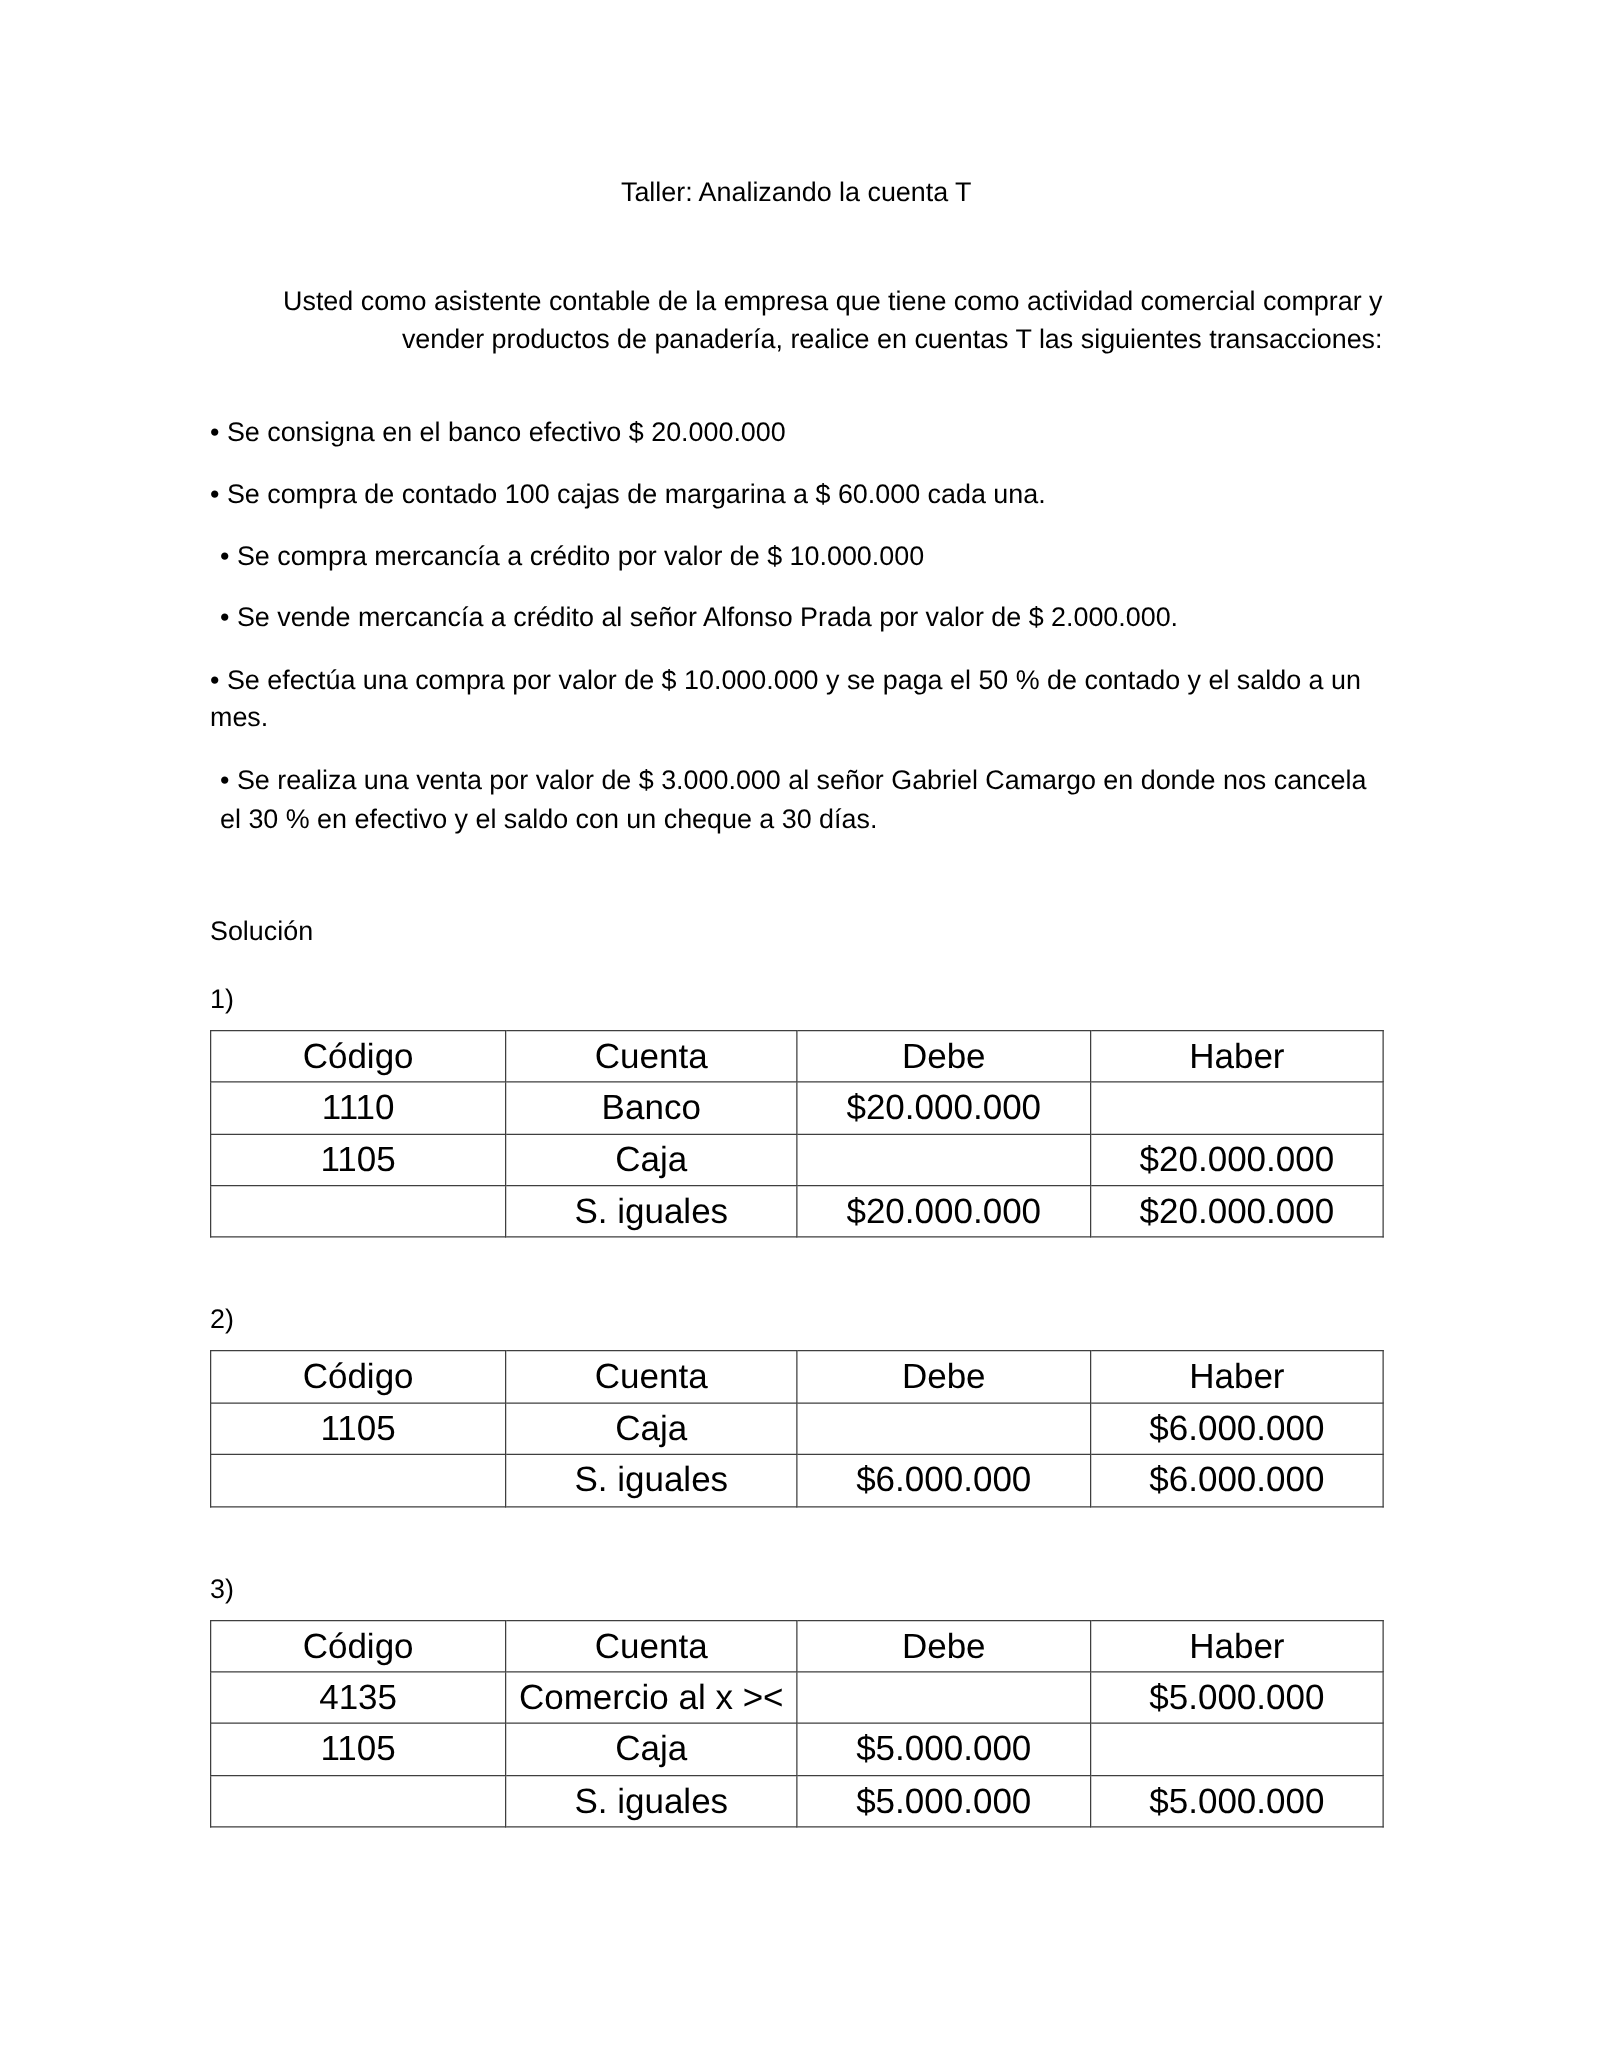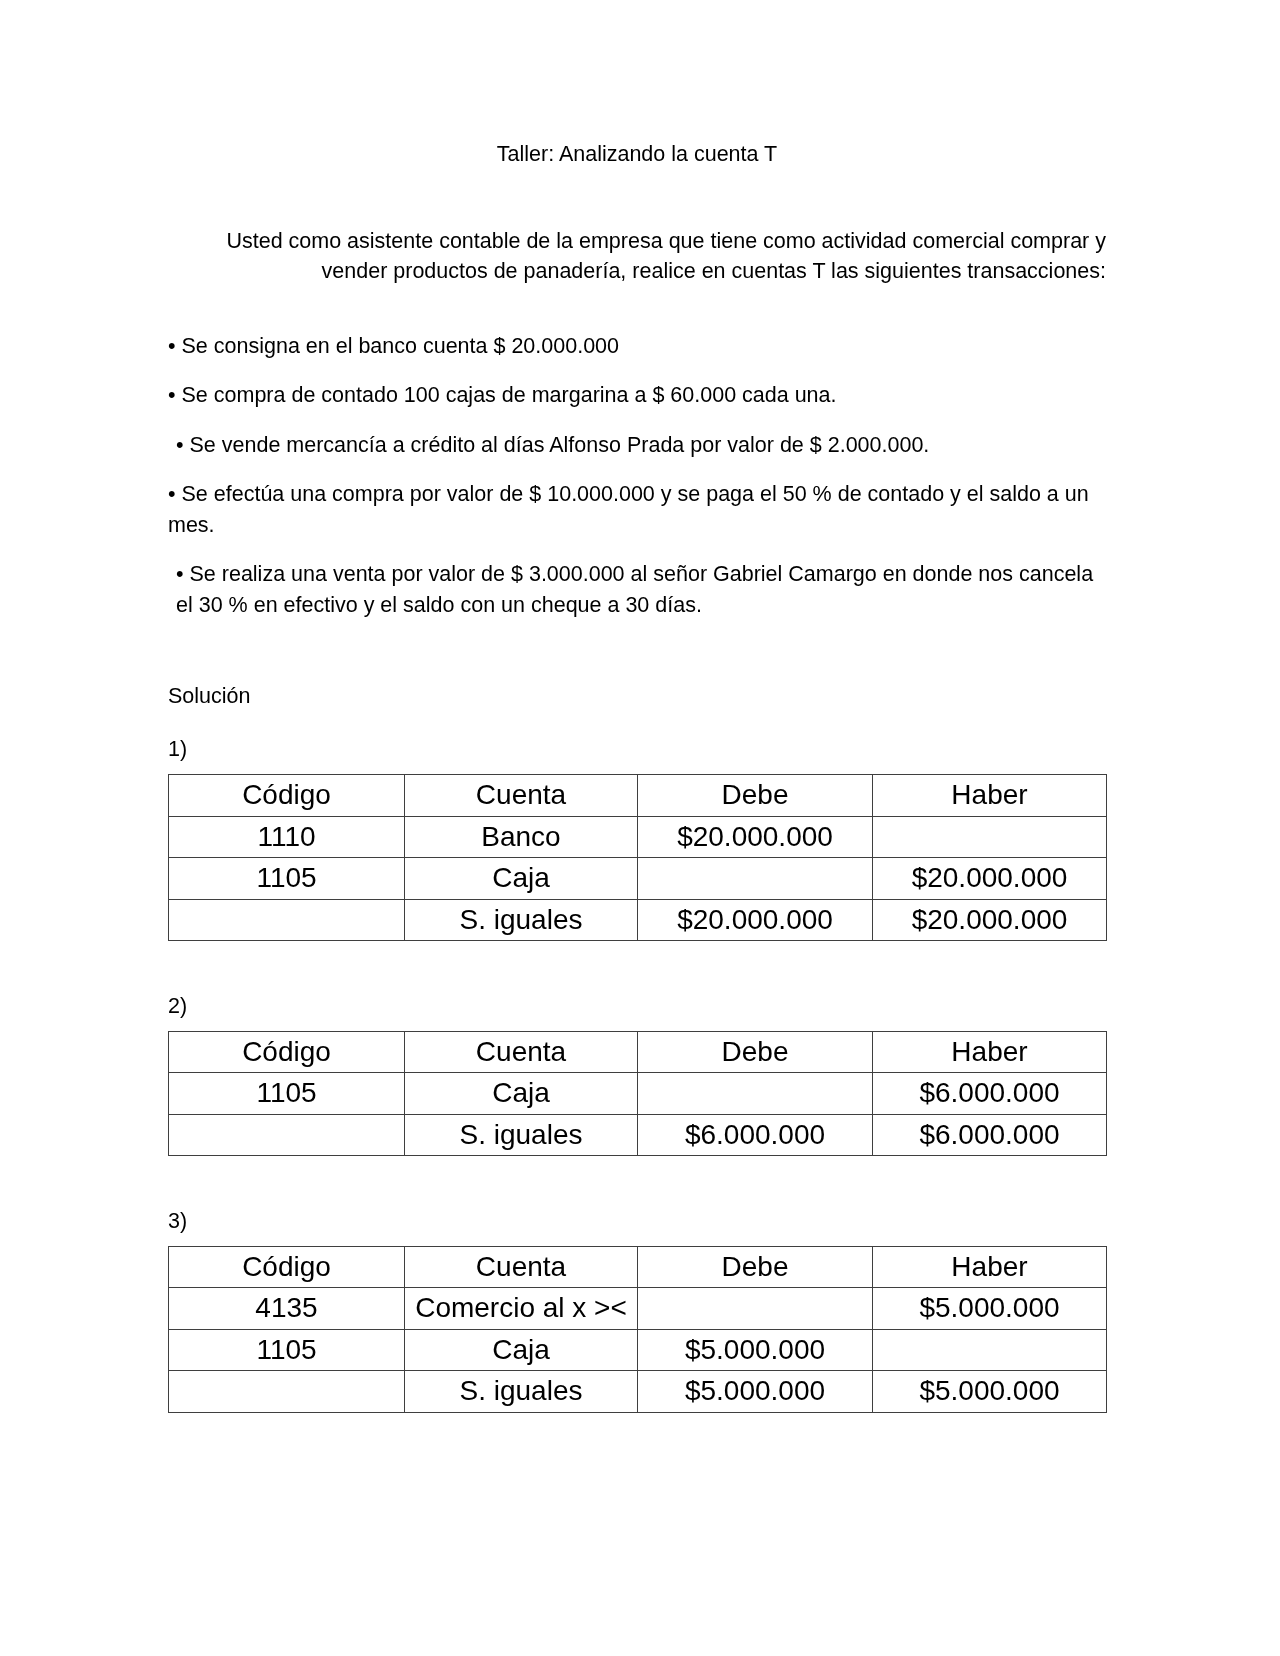--- a/index.html
+++ b/index.html
@@ -114,23 +114,24 @@
 <body>
 
 <div class="page">
   <div class="content">
 
     <div class="doc-title">Taller: Analizando la cuenta T</div>
 
     <div class="intro">Usted como asistente contable de la empresa que tiene como actividad comercial comprar y vender productos de panadería, realice en cuentas T las siguientes transacciones:</div>
 
     <div class="bullets">
-      <div class="bullet">• Se consigna en el banco cuenta $ 20.000.000</div>
+      <div class="bullet">• Se consigna en el banco efectivo $ 20.000.000</div>
       <div class="bullet">• Se compra de contado 100 cajas de margarina a $ 60.000 cada una.</div>
-      <div class="bullet indent">• Se vende mercancía a crédito al días Alfonso Prada por valor de $ 2.000.000.</div>
+      <div class="bullet indent">• Se compra mercancía a crédito por valor de $ 10.000.000</div>
+      <div class="bullet indent">• Se vende mercancía a crédito al señor Alfonso Prada por valor de $ 2.000.000.</div>
       <div class="bullet">• Se efectúa una compra por valor de $ 10.000.000 y se paga el 50 % de contado y el saldo a un mes.</div>
       <div class="bullet indent">• Se realiza una venta por valor de $ 3.000.000 al señor Gabriel Camargo en donde nos cancela el 30 % en efectivo y el saldo con un cheque a 30 días.</div>
     </div>
 
     <div class="solucion">Solución</div>
 
     <div class="num-label">1)</div>
     <table class="ledger">
       <colgroup>
         <col class="c-codigo">

